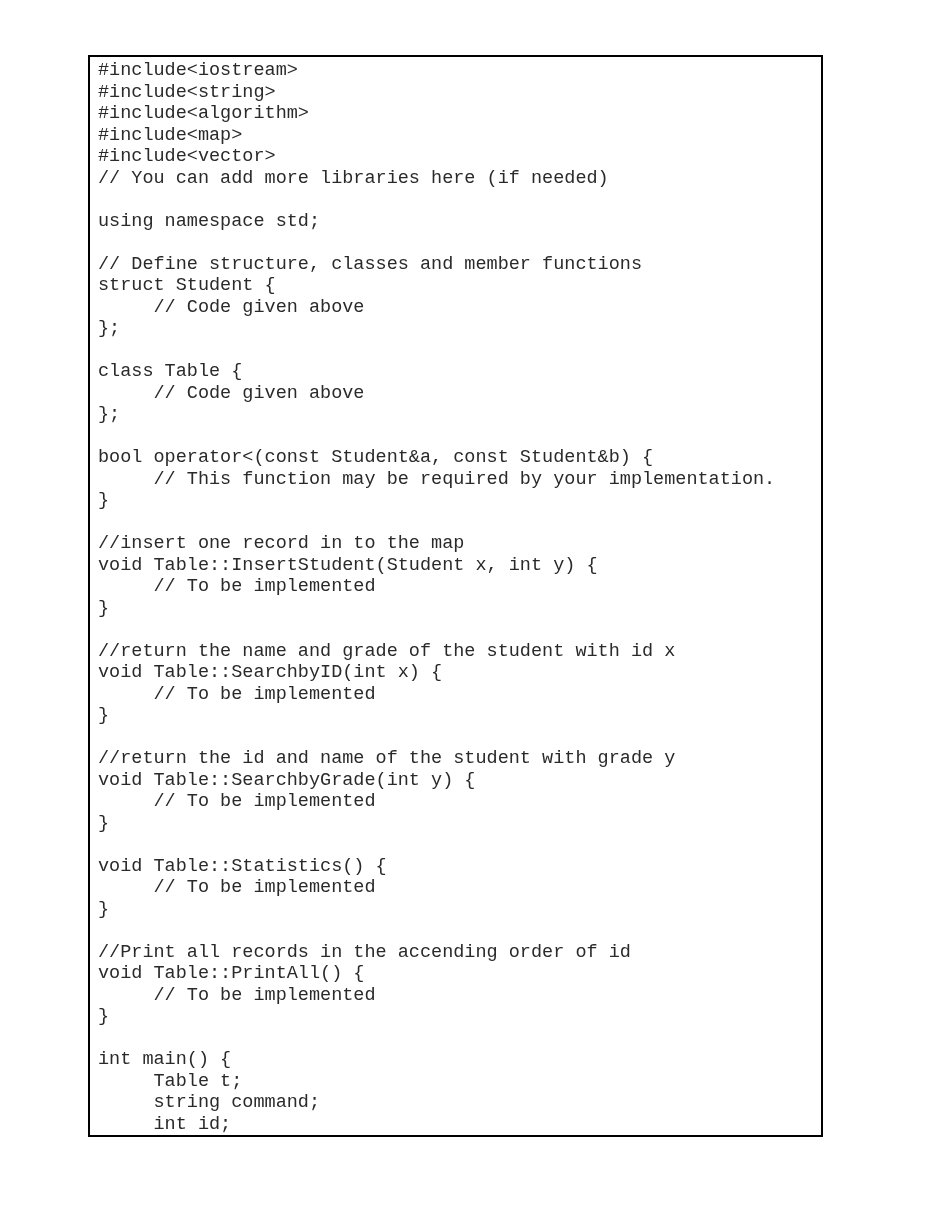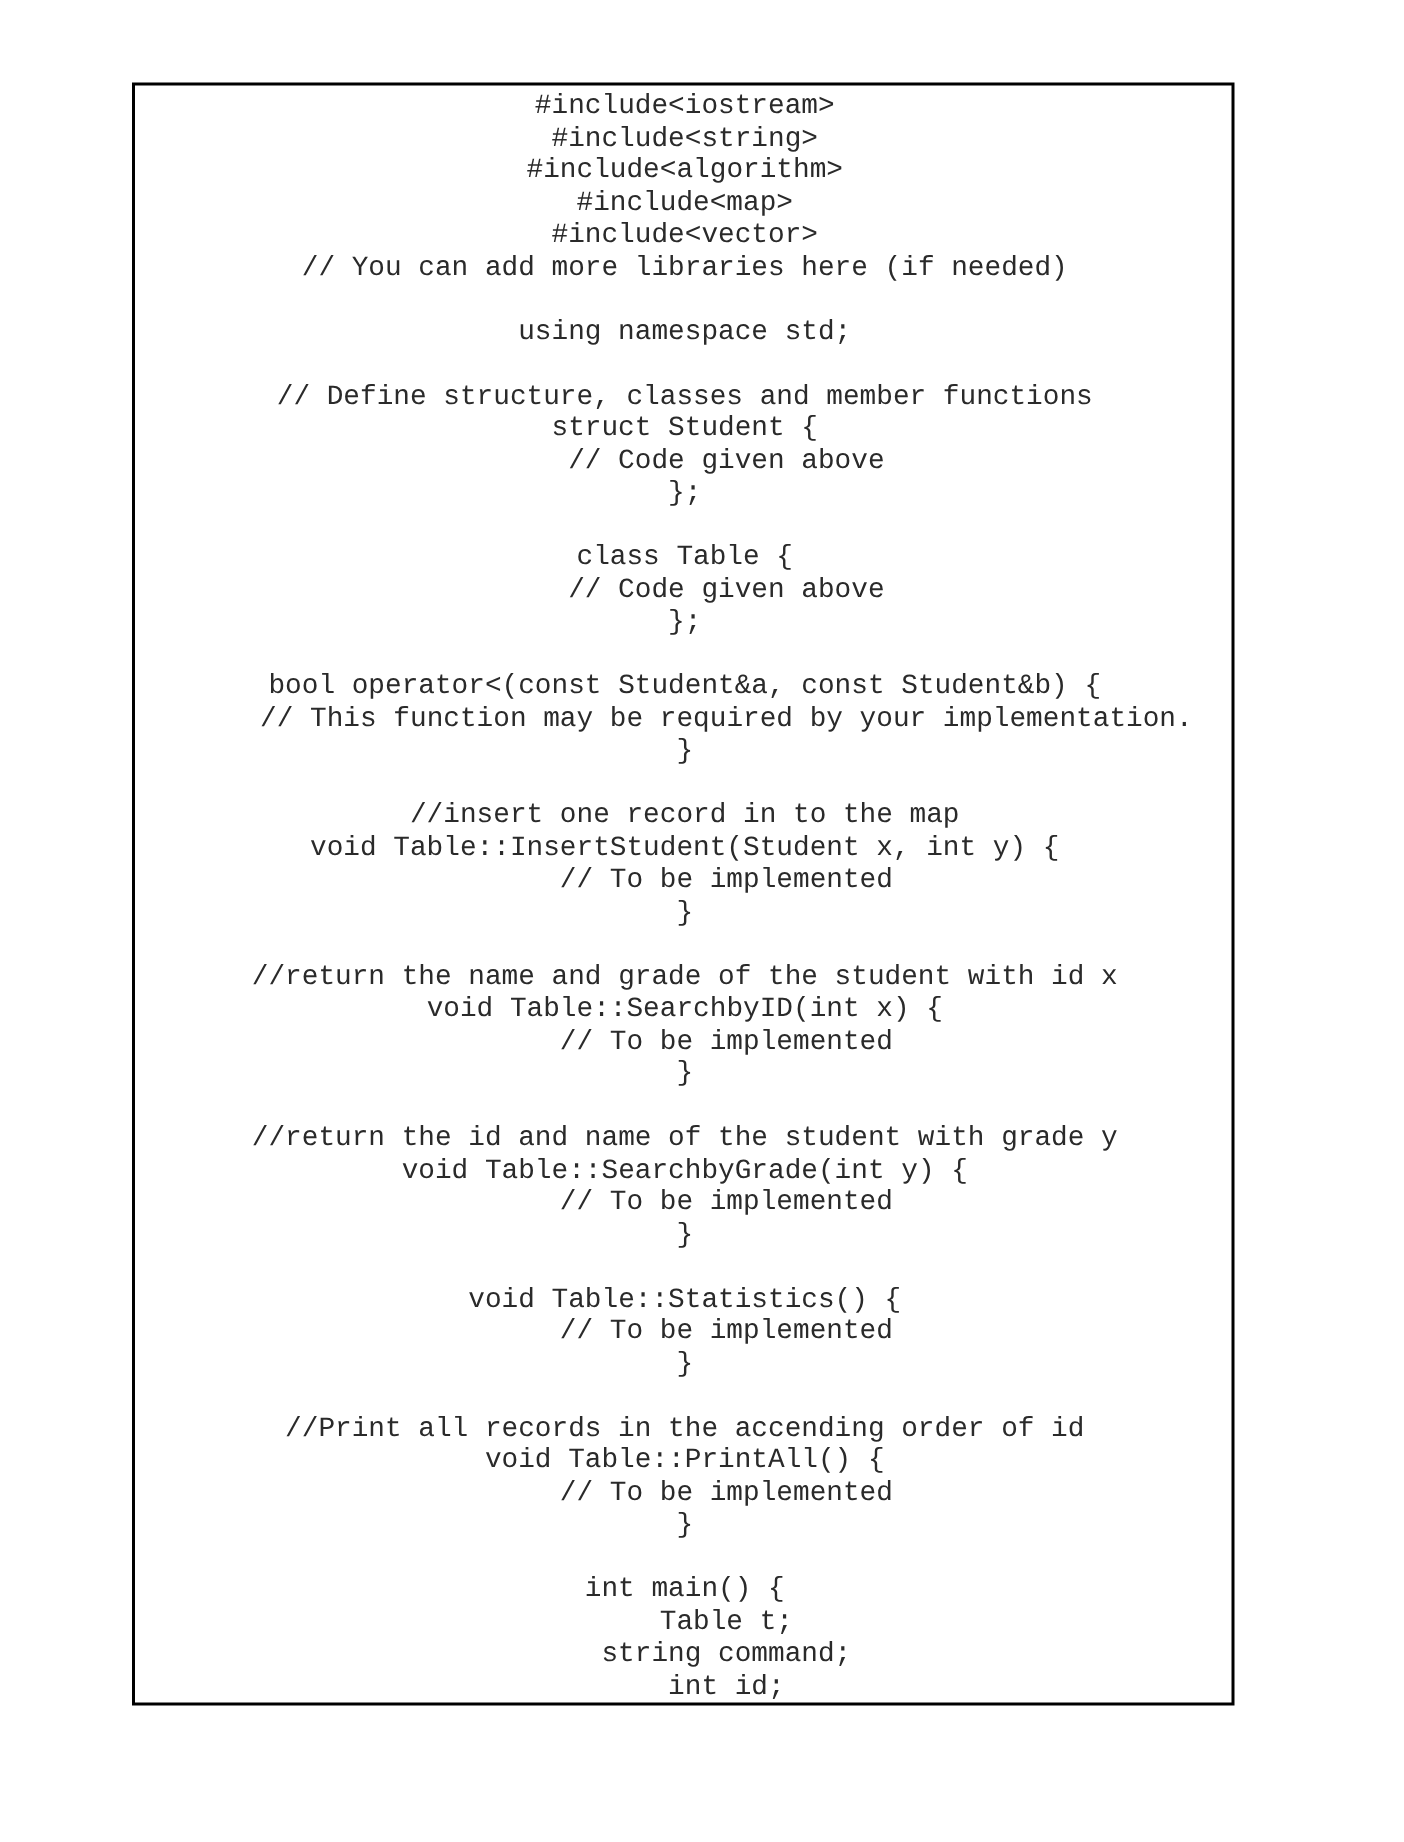--- a/index.html
+++ b/index.html
@@ -16,21 +16,20 @@
   }
   .code-box {
     position: absolute;
     left: 88px;
     top: 55px;
     width: 735px;
     height: 1082px;
     border: 2px solid #000000;
     background: #ffffff;
     overflow: hidden;
-    text-align: center;
   }
   .code-block {
     margin: 0;
     padding: 3px 6px 0 8px;
     font-family: "Liberation Mono", "DejaVu Sans Mono", monospace;
     font-size: 18.5px;
     line-height: 21.5px;
     color: #2a2a2a;
     white-space: pre;
     overflow: hidden;

